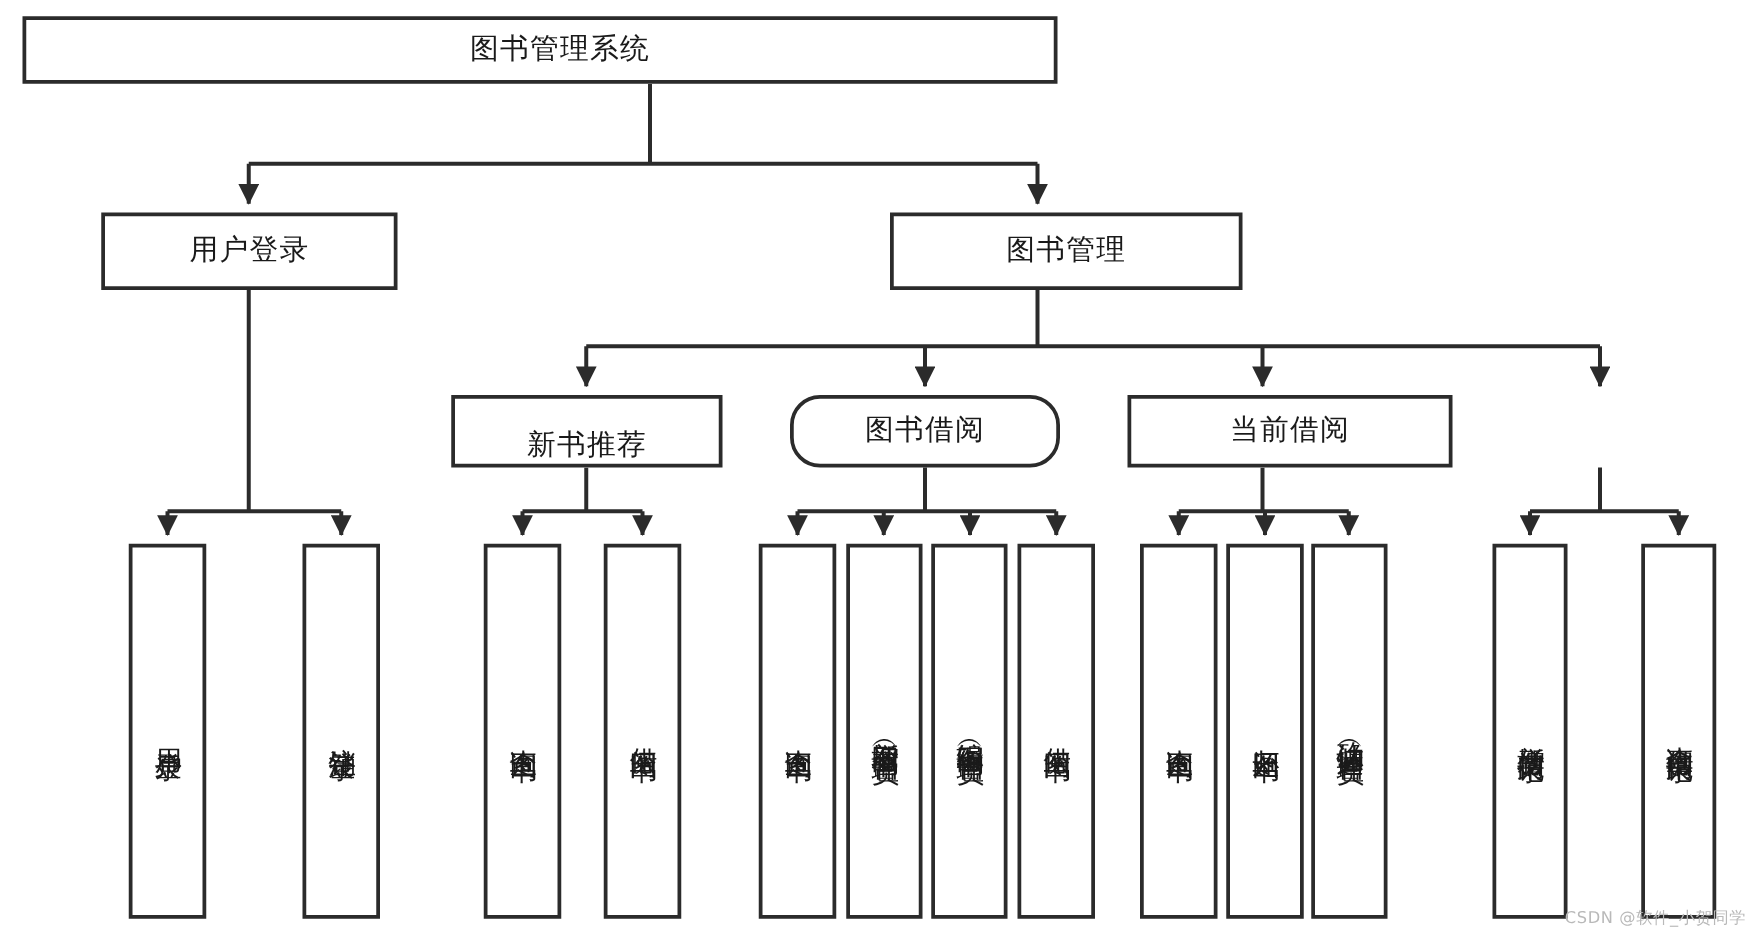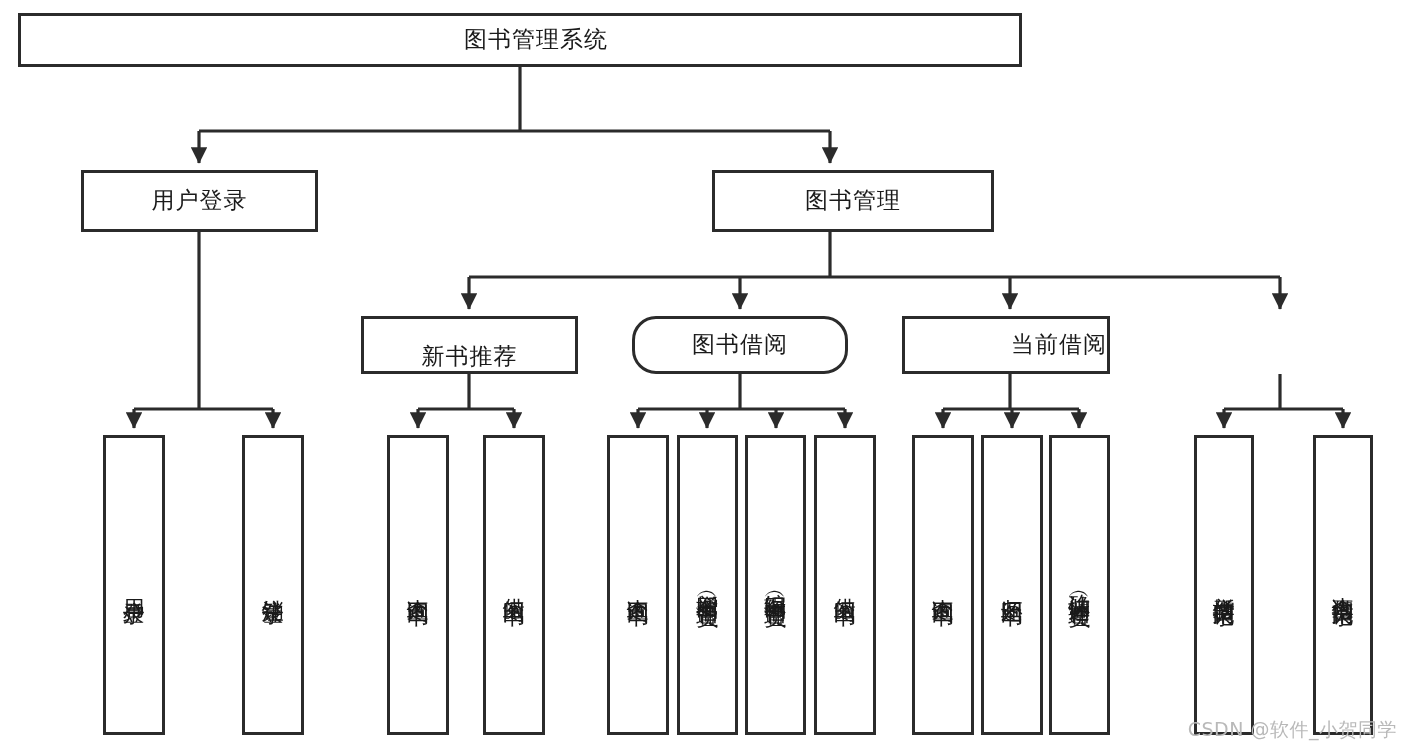--- a/index.html
+++ b/index.html
@@ -48,21 +48,21 @@
   .node.vert .vtext {
     writing-mode: vertical-rl;
     text-orientation: upright;
     white-space: nowrap;
     text-align: center;
   }
   #watermark {
     position: absolute;
     right: 8px;
     bottom: 4px;
-    font-size: 19px;
+    font-size: 13px;
     color: #b9b9b9;
     white-space: nowrap;
     letter-spacing: 0.5px;
   }
 </style>
 </head>
 <body>
 
 <div id="canvas">
 
@@ -111,38 +111,38 @@
       <path d="M 1012 409 L 1012 428" marker-end="url(#arrow)"></path>
       <path d="M 1079 409 L 1079 428" marker-end="url(#arrow)"></path>
 
       <path d="M 1280 374 L 1280 409"></path>
       <path d="M 1224 409 L 1343 409"></path>
       <path d="M 1224 409 L 1224 428" marker-end="url(#arrow)"></path>
       <path d="M 1343 409 L 1343 428" marker-end="url(#arrow)"></path>
     </g>
   </svg>
 
-  <div class="node horiz" style="left:18px; top:13px; width:1004px; height:54px;padding-left:32px;">
+  <div class="node horiz" style="left:18px; top:13px; width:828px; height:54px;padding-left:32px;">
     <span>图书管理系统</span>
   </div>
 
   <div class="node horiz" style="left:81px; top:170px; width:237px; height:62px;">
     <span>用户登录</span>
   </div>
   <div class="node horiz" style="left:712px; top:170px; width:282px; height:62px;">
     <span>图书管理</span>
   </div>
 
   <div class="node horiz" style="left:361px; top:316px; width:217px; height:58px;align-items:flex-end;">
     <span>新书推荐</span>
   </div>
   <div class="node horiz" style="left:632px; top:316px; width:216px; height:58px;border-radius:24px;">
     <span>图书借阅</span>
   </div>
-  <div class="node horiz" style="left:902px; top:316px; width:208px; height:58px;justify-content:flex-end;">
+  <div class="node horiz" style="left:902px; top:316px; width:260px; height:58px;">
     <span>当前借阅</span>
   </div>
 
   <div class="node vert" style="left:103px; top:435px; width:62px; height:300px;">
     <span class="vtext">用户登录</span>
   </div>
   <div class="node vert" style="left:242px; top:435px; width:62px; height:300px;">
     <span class="vtext">注销登录</span>
   </div>
   <div class="node vert" style="left:387px; top:435px; width:62px; height:300px;">

